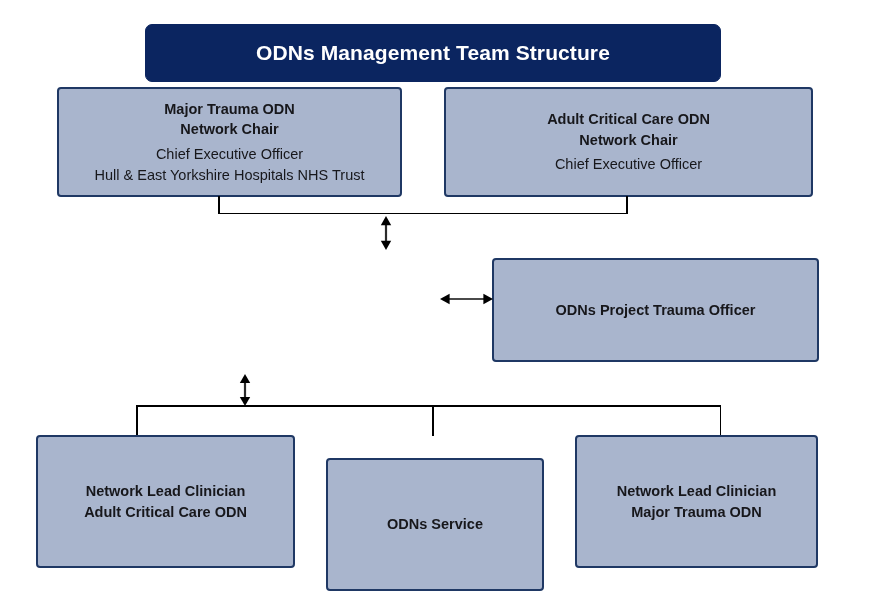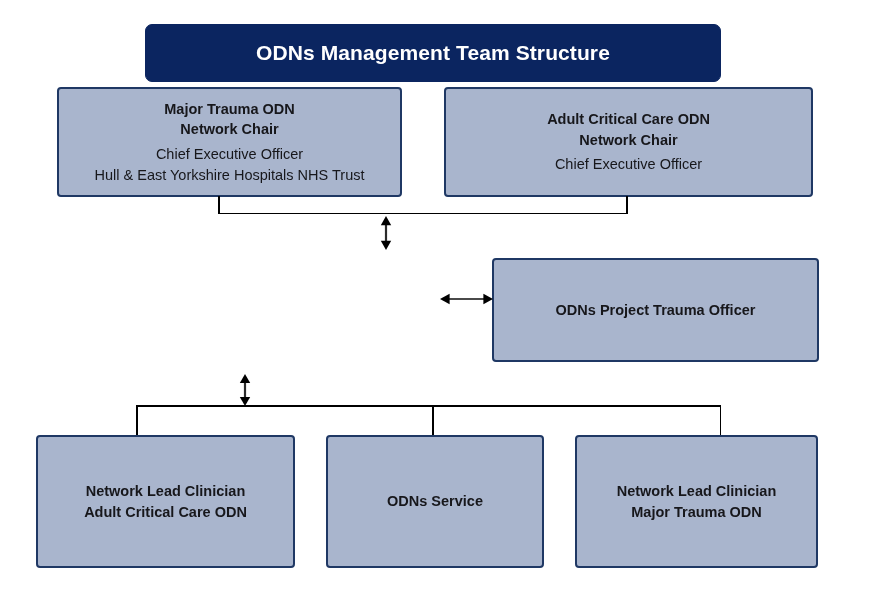--- a/index.html
+++ b/index.html
@@ -91,21 +91,21 @@
   }
   #node-project-support {
     left: 492px; top: 258px; width: 327px; height: 104px;
   }
 
   
   #node-lead-clinician-acc {
     left: 36px;  top: 435px; width: 259px; height: 133px;
   }
   #node-service-dev-lead {
-    left: 326px; top: 435px; width: 218px; height: 133px;
+    left: 326px; top: 458px; width: 218px; height: 133px;
   }
   #node-lead-clinician-mt {
     left: 575px; top: 435px; width: 243px; height: 133px;
   }
 
   
   .conn {
     position: absolute;
     background: #000000;
   }

